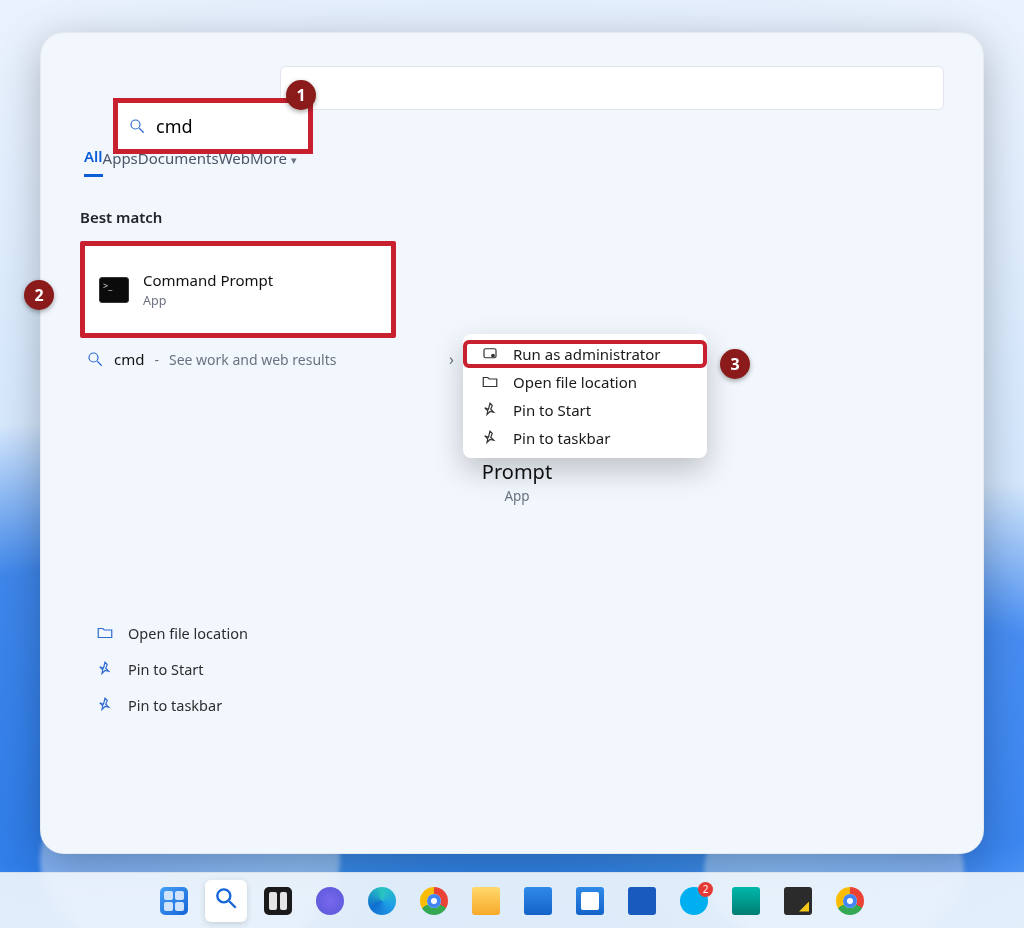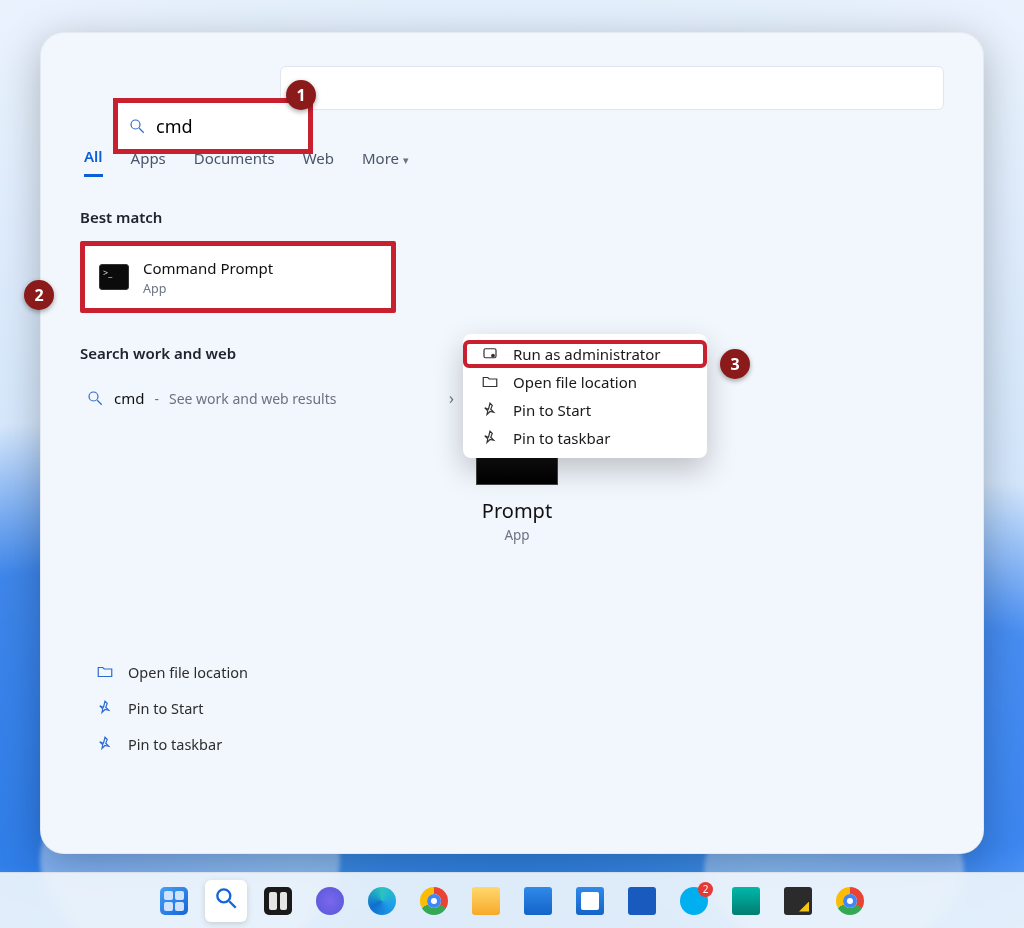--- a/index.html
+++ b/index.html
@@ -26,37 +26,37 @@
     display:flex; align-items:center; padding:0 14px; gap:10px; margin-left:200px;
   }
   .search-segment {
     position:absolute; left:73px; top:66px; width:200px; height:56px;
     border:5px solid #c8202f; background:#fff; display:flex; align-items:center; gap:10px;
     padding:0 10px;
   }
   .search-segment svg { width:20px; height:20px; stroke:#333; }
   .search-segment input { border:none; outline:none; font-size:18px; width:120px; background:transparent; }
 
-  .tabs { display:flex; align-items:center; gap:28px; margin-top:36px; padding-left:4px; }
+  .tabs { display:flex; align-items:center; margin-top:36px; padding-left:4px; }
   .tab { font-size:15px; color:#4a5568; cursor:pointer; padding-bottom:8px; }
   .tab.active { color:#0a5fd6; font-weight:600; border-bottom:3px solid #0a5fd6; }
   .tab .chev { font-size:11px; margin-left:4px; color:#6b7280; }
   .tabs-right { margin-left:auto; display:flex; align-items:center; gap:16px; }
   .user-pill { background:#000; color:#fff; border-radius:6px; padding:8px 14px; font-size:14px; font-weight:600; }
   .avatar { width:30px; height:30px; border-radius:50%; background:#d9dde3; display:flex; align-items:center; justify-content:center; color:#666; font-size:12px; }
   .more-dots { font-size:18px; letter-spacing:2px; color:#222; cursor:pointer; padding:4px; }
 
   .body { display:flex; margin-top:30px;flex-direction:column; }
   .left-col { width:400px; }
   .right-col { flex:1; padding-top:4px; }
   .section-label { font-size:15px; font-weight:600; color:#20242c; margin-bottom:14px; }
 
   .best-match {
     border:5px solid #c8202f; background:#fff; border-radius:2px;
-    display:flex; align-items:center; gap:14px; padding:13px 14px; height:72px;
+    display:flex; align-items:center; gap:14px; padding:13px 14px; height:97px;
     width:316px;
   }
   .cmd-thumb { width:30px; height:26px; background:#0b0b0b; border:1px solid #333; border-radius:3px; position:relative; }
   .cmd-thumb::after { content:">_"; color:#ddd; font-size:9px; position:absolute; left:3px; top:1px; }
   .bm-title { font-size:15px; color:#111; }
   .bm-sub { font-size:12.5px; color:#6b7280; margin-top:2px; }
 
   .section-label.s2 { margin-top:30px; }
   .web-row { display:flex; align-items:center; gap:10px; padding:10px 6px; color:#111; width:380px; }
   .web-row .q { font-size:15px; }
@@ -175,21 +175,20 @@
       <div class="section-label">Best match</div>
 
       <div class="best-match">
         <div class="cmd-thumb"></div>
         <div>
           <div class="bm-title">Command Prompt</div>
           <div class="bm-sub">App</div>
         </div>
       </div>
 
-      <div class="section-label s2">Search work and web</div>
 
       <div class="web-row">
         <span class="ic">
           <svg viewBox="0 0 24 24" class="mag">
               <circle cx="10" cy="10" r="6"></circle>
               <line x1="15" y1="15" x2="21" y2="21"></line>
             </svg>
         </span>
         <span class="q">cmd</span>
         <span class="hint"> - </span>

